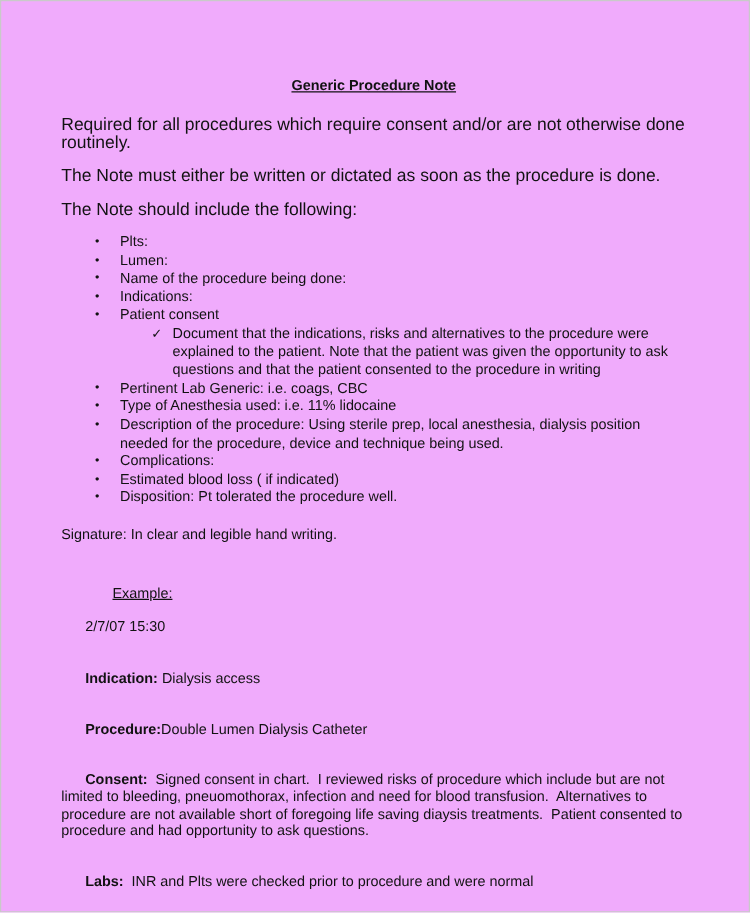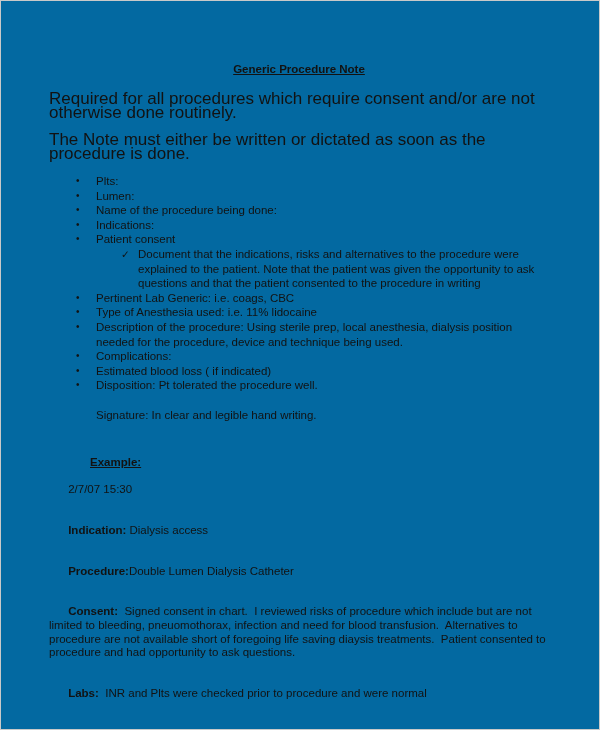--- a/index.html
+++ b/index.html
@@ -5,72 +5,72 @@
   * { box-sizing: border-box; margin: 0; padding: 0; }
   html, body { background: #ffffff; }
   body {
     width: 600px; height: 730px;
     font-family: "Liberation Sans", sans-serif;
     color: #121212;
     -webkit-font-smoothing: antialiased;
   }
   .page {
     width: 600px; height: 730px;
-    background: #0369a1;
+    background: #f0abfc;
     border: 1px solid #c9c9c9;
     padding: 62px 50px 0 48px;
     overflow: hidden;
   }
   .title {
     font-size: 11.5px; font-weight: bold;
     text-decoration: underline;
     text-align: center;
     margin-bottom: 17px;
   }
   .para {
-    font-size: 17px; line-height: 14px;
+    font-size: 14px; line-height: 14px;
     margin-bottom: 13px;
   }
   .list { margin-top: 2px; }
   .li {
     display: flex;
     font-size: 11.5px; line-height: 14.6px;
     padding-left: 27px;
   }
   .li .bullet { flex: 0 0 20px; font-size: 10px; line-height: 14.6px; }
   .li .li-text { flex: 1 1 auto; }
   .li.sub { padding-left: 72px; }
   .li.sub .check { flex: 0 0 17px; font-size: 10.5px; line-height: 14.6px; }
   .signature {
     font-size: 11.5px; line-height: 14px;
     margin-top: 15px;
-    margin-left: 47px;
   }
   .example { margin-top: 34px; }
   .ex-heading { font-size: 11.5px; line-height: 13.6px; }
   .ex-heading .head {
-    font-weight: bold;
+    font-weight: normal;
     text-decoration: underline;
     padding-left: 41px;
   }
   .ex-line {
     font-size: 11.5px; line-height: 13.6px;
     white-space: pre-wrap;
   }
   .bold { font-weight: bold; }
 </style>
 </head>
 <body>
 
 <div class="page">
 
   <div class="title">Generic Procedure Note</div>
 
   <p class="para">Required for all procedures which require consent and/or are not otherwise done routinely.</p>
   <p class="para">The Note must either be written or dictated as soon as the procedure is done.</p>
+  <p class="para">The Note should include the following:</p>
 
   <div class="list">
 
     <div class="li">
       <span class="bullet">•</span>
       <span class="li-text">Plts:</span>
     </div>
 
     <div class="li">
       <span class="bullet">•</span>

